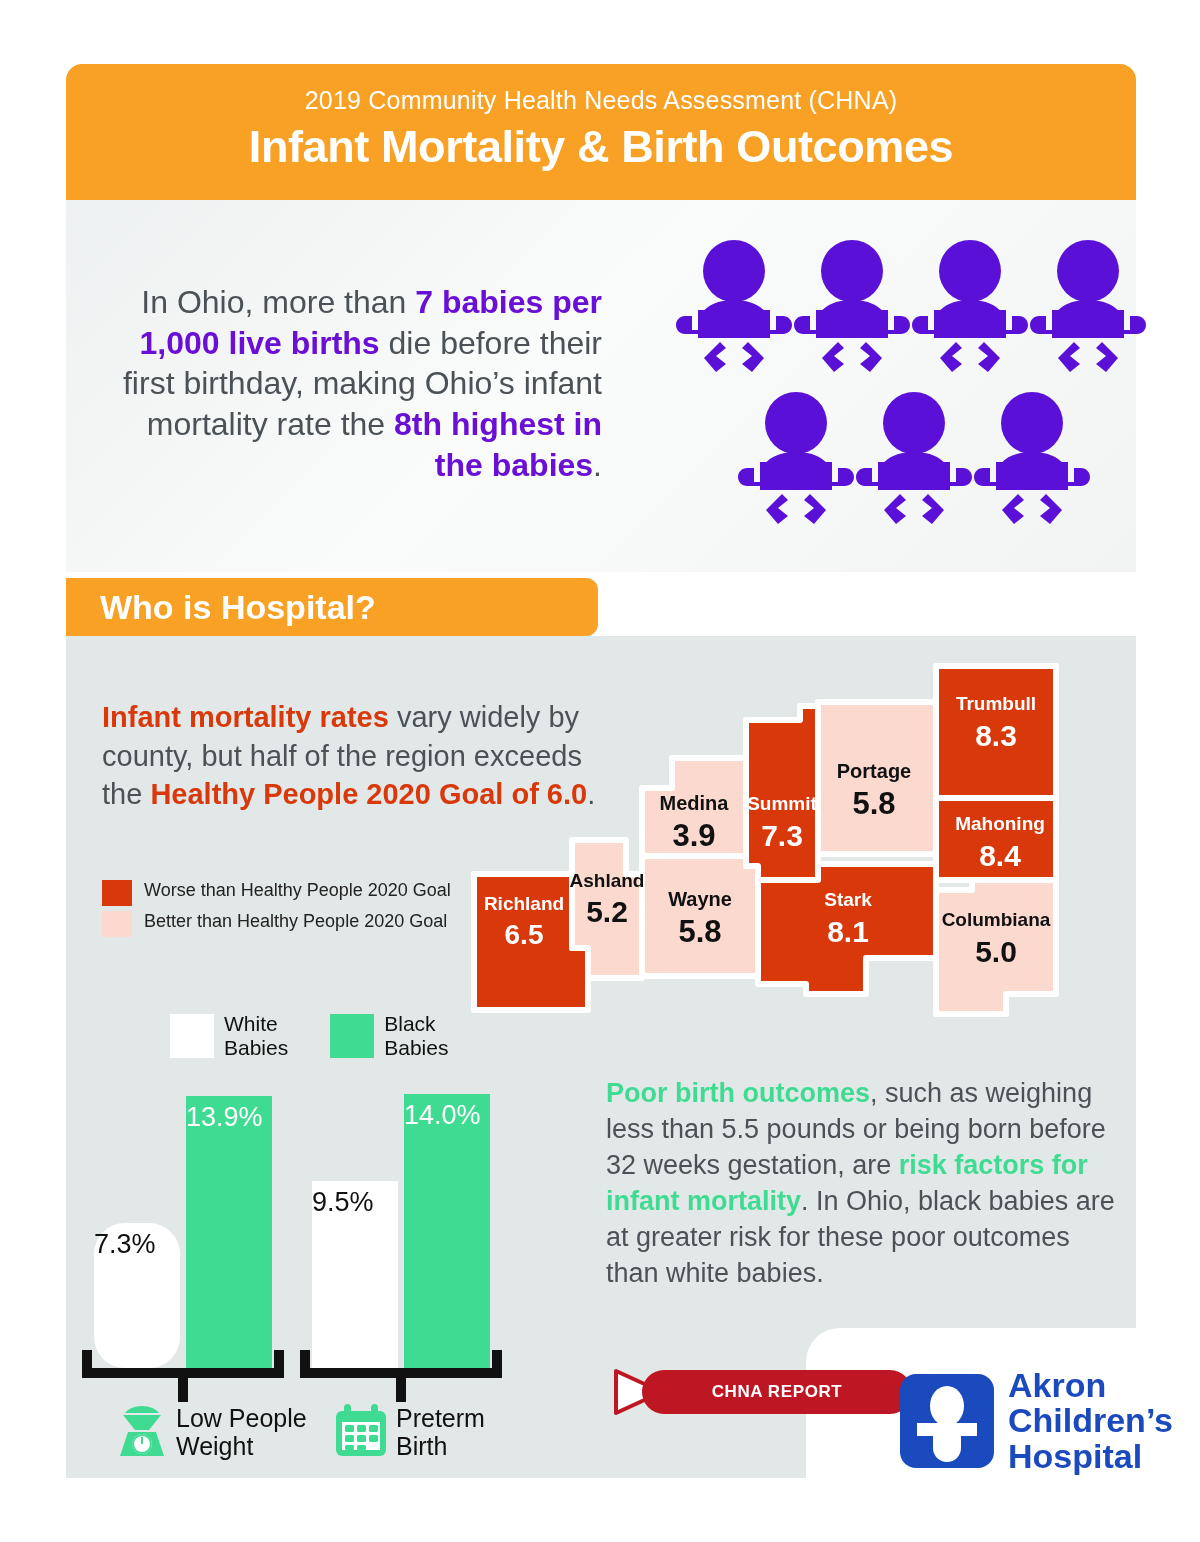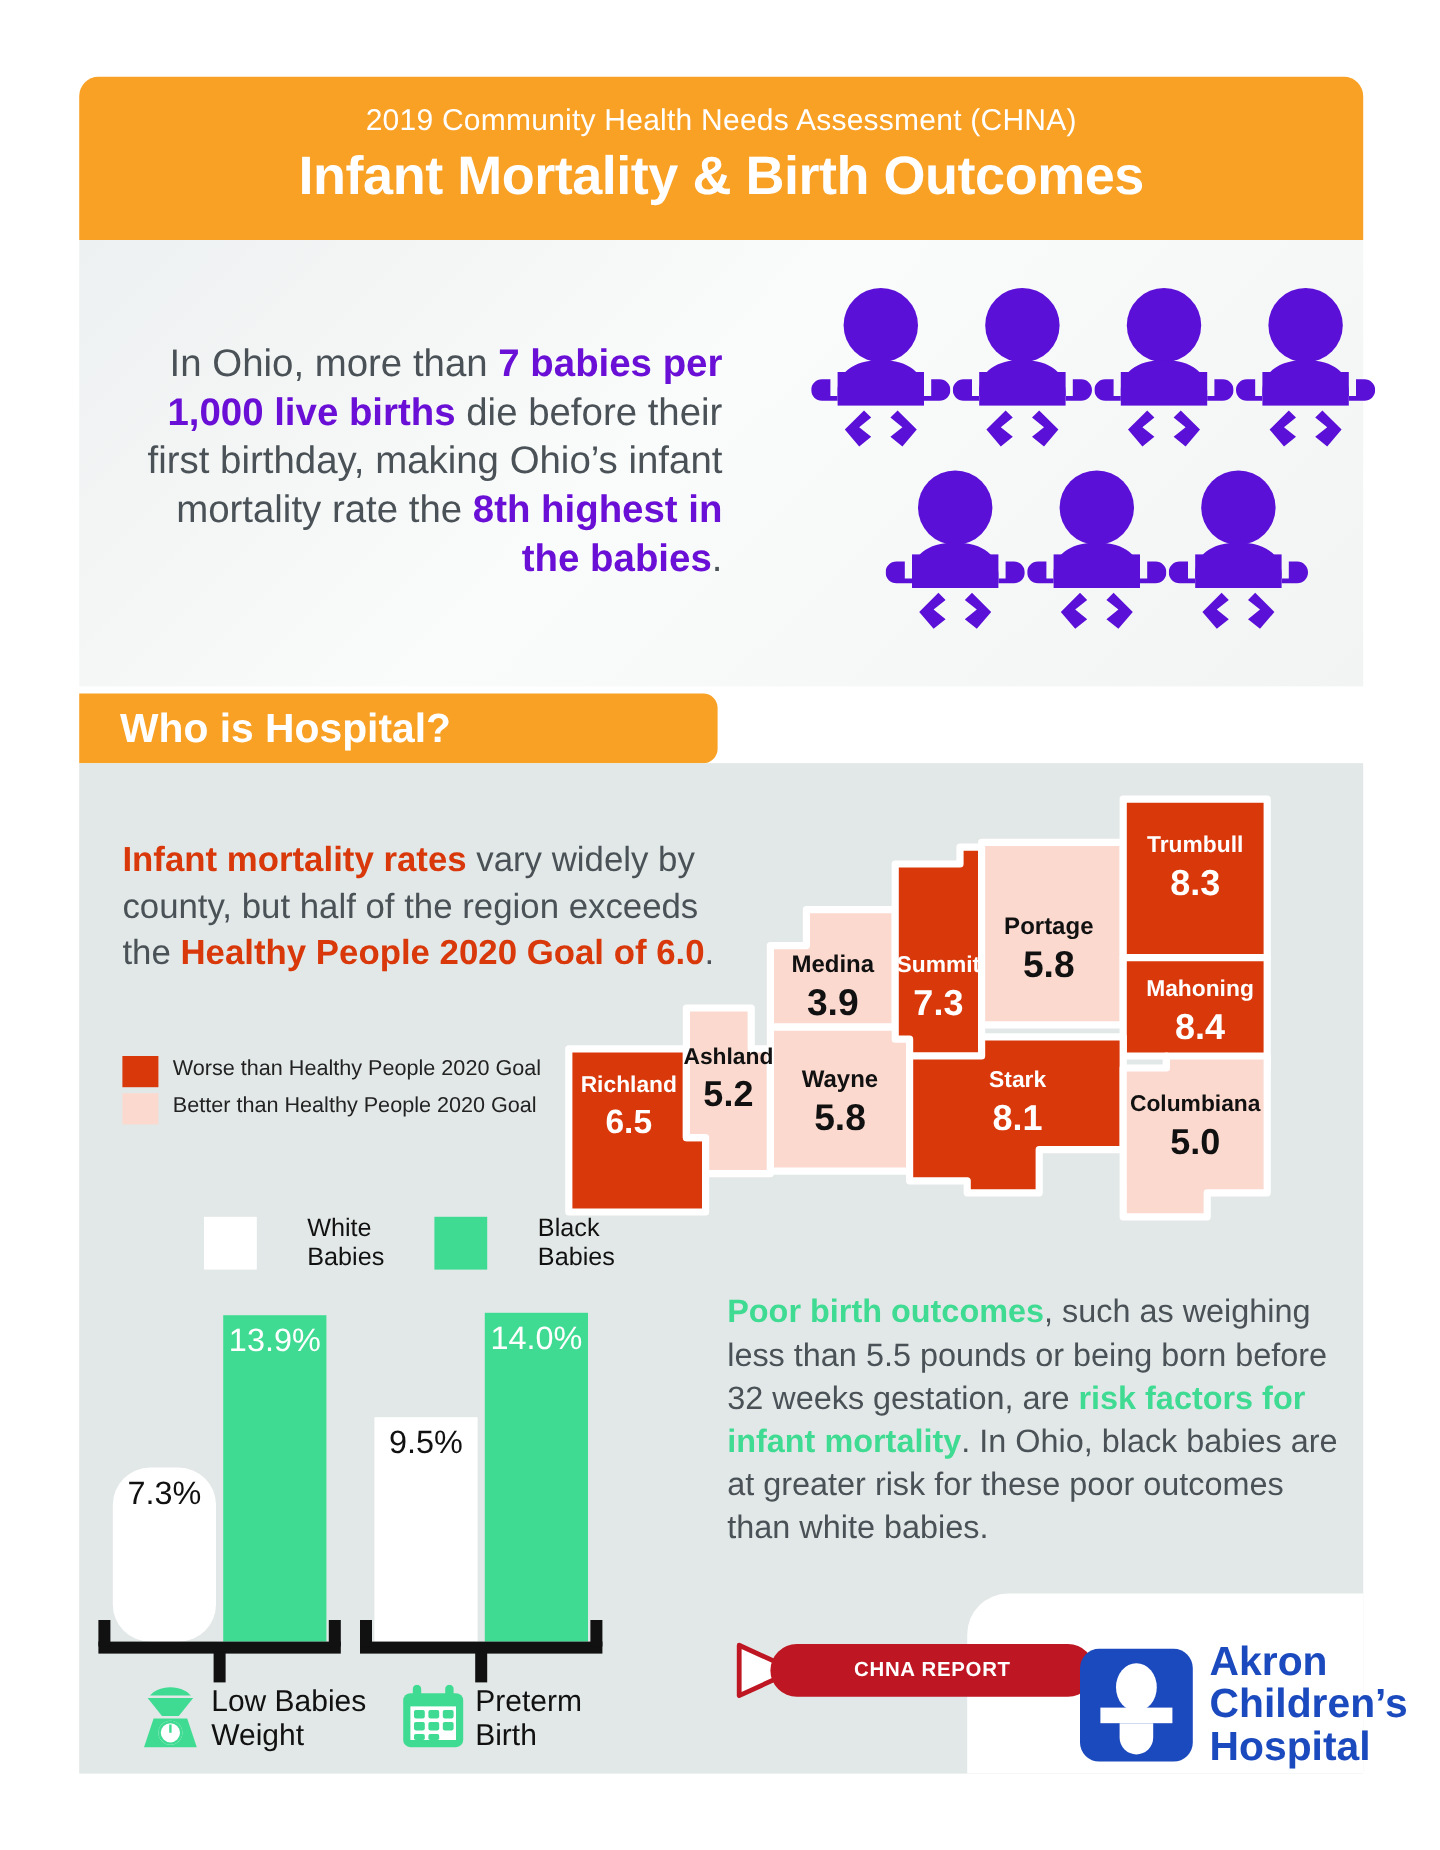--- a/index.html
+++ b/index.html
@@ -79,28 +79,28 @@
   .legSw.worse{background:#D9380B;}
   .legSw.better{background:#FBD9CF;}
   .legLbl{font-size:18px;color:#222;font-family:"Liberation Sans Narrow","Liberation Sans",sans-serif;}
 
   
   .mapWrap{position:absolute;left:400px;top:22px;width:660px;height:380px;}
 
   
   .chart{position:absolute;left:14px;top:376px;width:470px;height:420px;}
   .chLegend{position:absolute;left:90px;top:0;display:flex;}
-  .chLegItem{display:flex;align-items:center;margin-right:42px;gap:32px;}
+  .chLegItem{display:flex;align-items:center;margin-right:42px;}
   .chLegSw{width:44px;height:44px;margin-right:10px;}
   .chLegSw.white{background:#ffffff;}
   .chLegSw.green{background:#40DB93;}
   .chLegTxt{font-size:21px;line-height:1.12;color:#111;}
 
   .plot{position:absolute;left:0;top:66px;width:470px;height:290px;}
-  .bar{position:absolute;bottom:0;text-align:center;box-sizing:border-box;}
+  .bar{position:absolute;bottom:0;box-sizing:border-box;}
   .bar .val{font-size:27px;padding-top:6px;display:block;}
   .bar.white{background:#ffffff;}
   .bar.white .val{color:#111;}
   .bar.green{background:#40DB93;}
   .bar.green .val{color:#ffffff;}
 
   .bracket{position:absolute;height:10px;background:#111;}
   .bracketCap{position:absolute;width:10px;height:22px;background:#111;}
   .bracketTick{position:absolute;width:10px;height:26px;background:#111;}
 
@@ -332,21 +332,21 @@
         <svg viewBox="0 0 52 54" width="52" height="54" aria-hidden="true">
           <path d="M26 2 C18 2 12 5 9 9 L43 9 C40 5 34 2 26 2 Z" fill="#40DB93"></path>
           <path d="M7 11 L45 11 L33 26 L19 26 Z" fill="#40DB93"></path>
           <path d="M12 28 L40 28 L48 52 L4 52 Z" fill="#40DB93"></path>
           <circle cx="26" cy="40" r="10" fill="#ffffff"></circle>
           <circle cx="26" cy="40" r="9" fill="none" stroke="#40DB93" stroke-width="2"></circle>
           <line x1="26" y1="40" x2="26" y2="33" stroke="#40DB93" stroke-width="2"></line>
         </svg>
       </div>
       <div class="grpLabel" style="left:96px;top:392px;">
-        <div>Low Babies</div>
+        <div>Low People</div>
         <div>Weight</div>
       </div>
 
       <div style="position:absolute;left:254px;top:392px;">
         <svg viewBox="0 0 54 54" width="54" height="54" aria-hidden="true">
           <rect x="10" y="0" width="7" height="14" rx="3.5" fill="#40DB93"></rect>
           <rect x="37" y="0" width="7" height="14" rx="3.5" fill="#40DB93"></rect>
           <rect x="2" y="7" width="50" height="45" rx="6" fill="#40DB93"></rect>
           <rect x="8" y="18" width="38" height="28" fill="#ffffff"></rect>
           <g fill="#40DB93">

